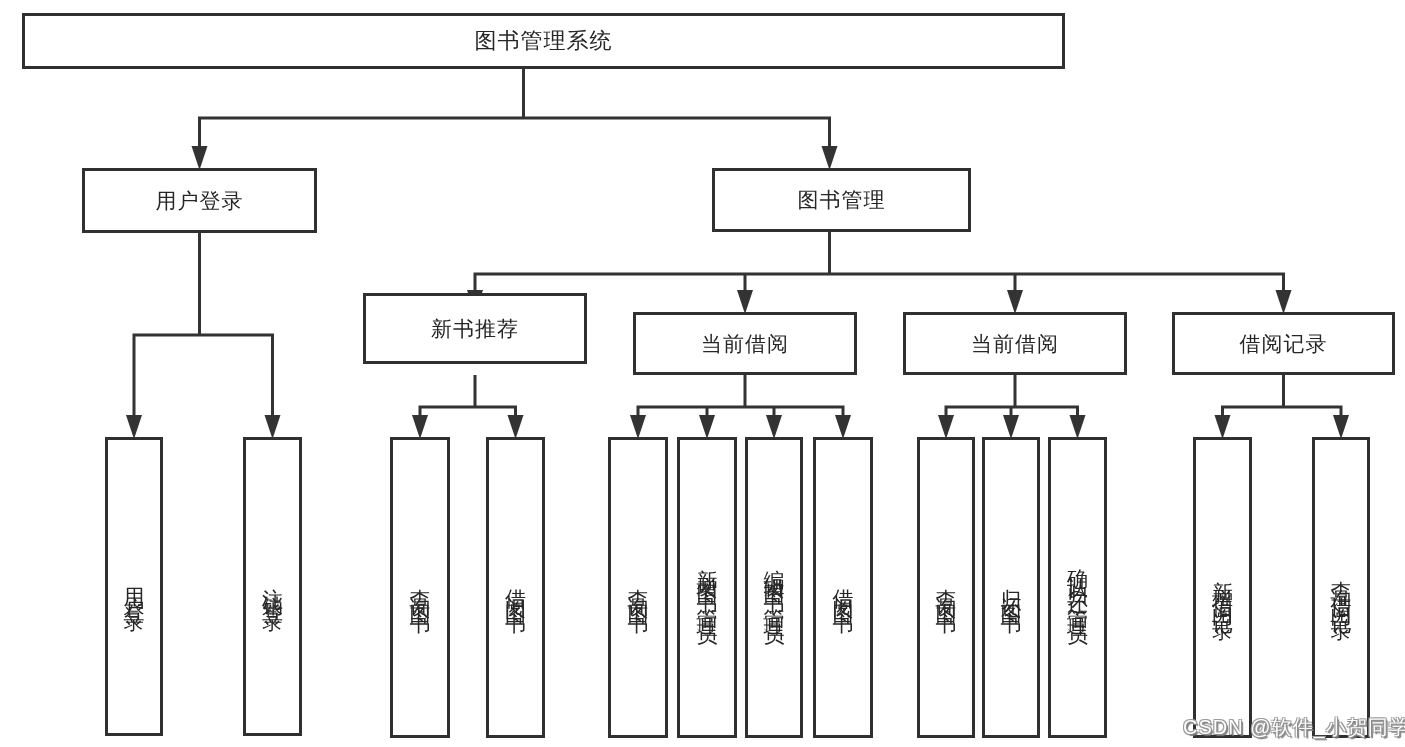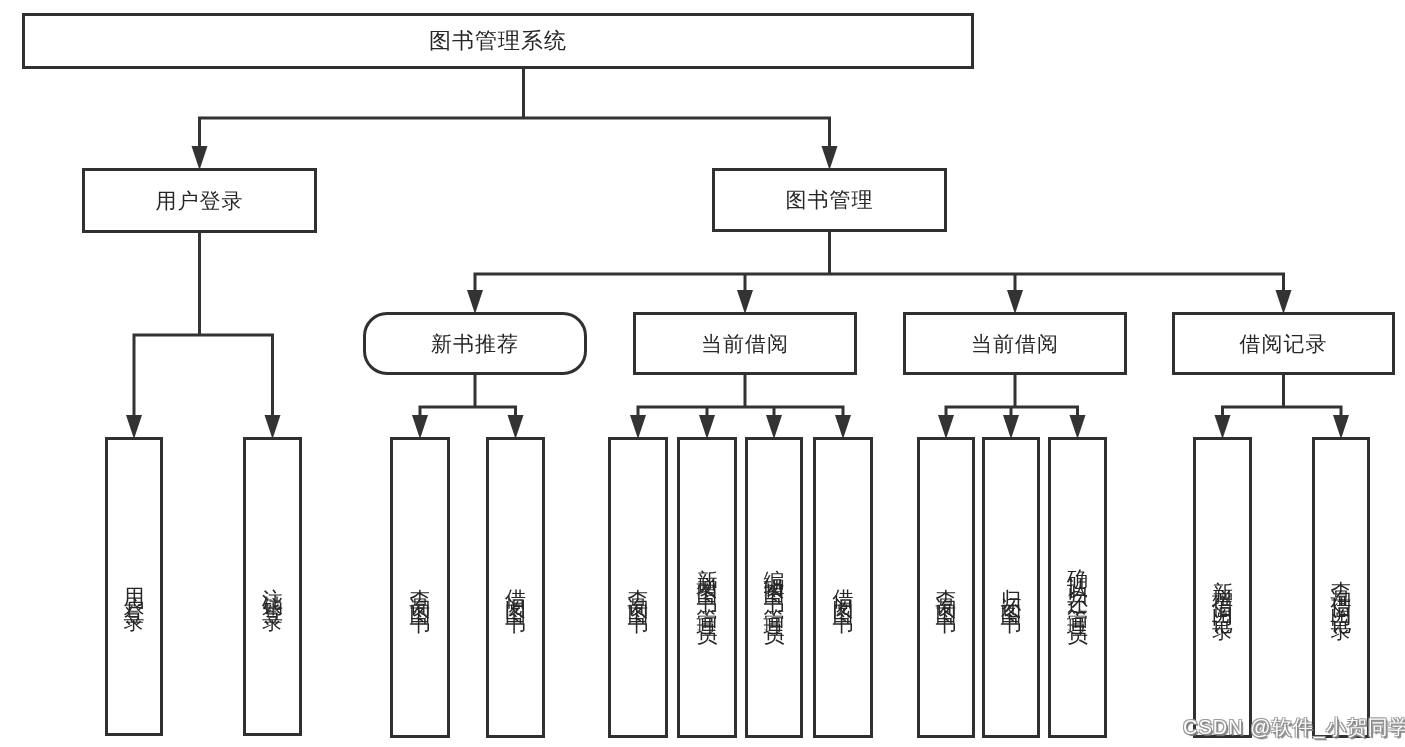--- a/index.html
+++ b/index.html
@@ -68,26 +68,26 @@
     <polygon points="774,439 766,415 782,415"></polygon>
     <polygon points="843,439 835,415 851,415"></polygon>
     <polygon points="946,439 938,415 954,415"></polygon>
     <polygon points="1011,439 1003,415 1019,415"></polygon>
     <polygon points="1077.5,439 1069.5,415 1085.5,415"></polygon>
     <polygon points="1222.5,439 1214.5,415 1230.5,415"></polygon>
     <polygon points="1341,439 1333,415 1349,415"></polygon>
   </g>
 </svg>
 
-<div class="node root" style="left:22px;top:13px;width:952px;height:56px;">图书管理系统</div>
+<div class="node root" style="left:22px;top:13px;width:1043px;height:56px;">图书管理系统</div>
 
 <div class="node" style="left:82px;top:168px;width:235px;height:65px;">用户登录</div>
-<div class="node" style="left:712px;top:168px;width:235px;height:64px;">图书管理</div>
+<div class="node" style="left:712px;top:168px;width:259px;height:64px;">图书管理</div>
 
-<div class="node" style="left:363px;top:312px;width:224px;height:63px;border-radius:24px;">新书推荐</div>
+<div class="node" style="left:363px;top:293px;width:224px;height:71px;">新书推荐</div>
 <div class="node" style="left:633px;top:312px;width:224px;height:63px;">当前借阅</div>
 <div class="node" style="left:903px;top:312px;width:224px;height:63px;">当前借阅</div>
 <div class="node" style="left:1172px;top:312px;width:223px;height:63px;">借阅记录</div>
 
 <div class="leaf" style="left:105px;top:437px;width:58px;height:299px;">用户登录</div>
 <div class="leaf" style="left:243px;top:437px;width:59px;height:299px;">注销登录</div>
 
 <div class="leaf" style="left:390px;top:437px;width:60px;height:301px;">查询图书</div>
 <div class="leaf" style="left:486px;top:437px;width:59px;height:301px;">借阅图书</div>
 

